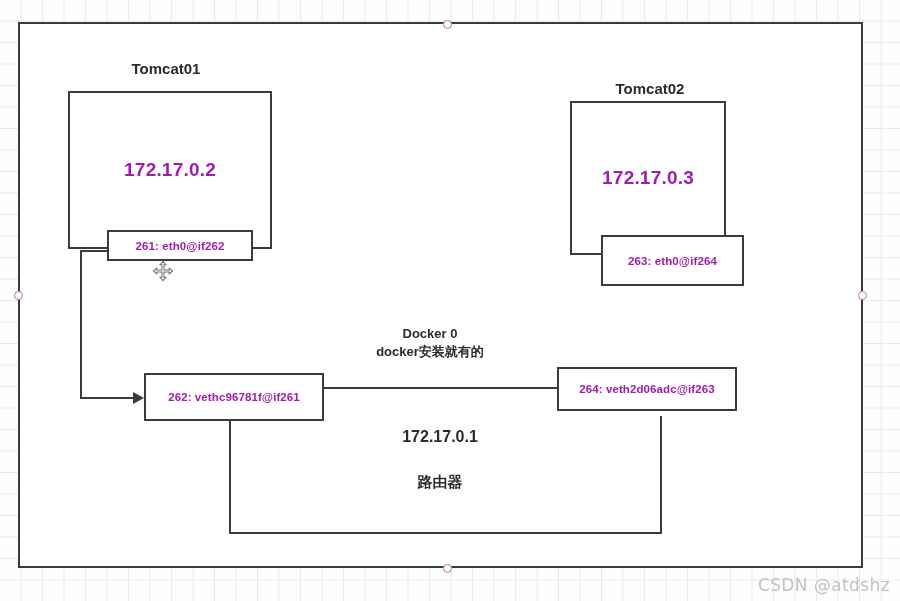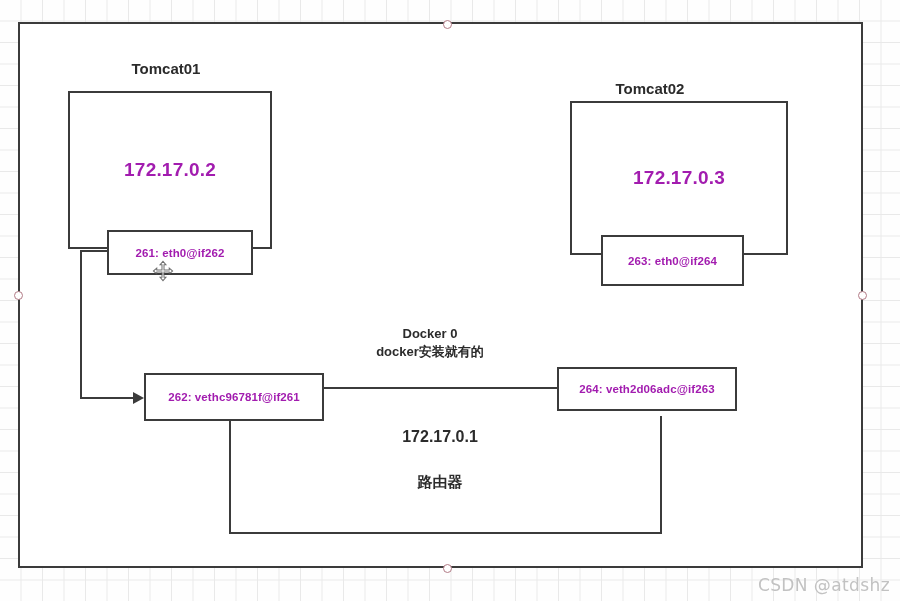--- a/index.html
+++ b/index.html
@@ -151,31 +151,31 @@
   <div class="handle bottom"></div>
   <div class="handle left"></div>
   <div class="handle right"></div>
 
   <div class="label title" style="left:86px; top:60px; width:160px;">Tomcat01</div>
 
   <div class="box container-box" style="left:68px; top:91px; width:204px; height:158px;">
     <span>172.17.0.2</span>
   </div>
 
-  <div class="box iface-box" style="left:107px; top:230px; width:146px; height:45px;">
+  <div class="box iface-box" style="left:107px; top:230px; width:146px; height:31px;">
     <span>261: eth0@if262</span>
   </div>
 
   <svg class="move-cursor" viewBox="0 0 24 24" style="left:152px; top:260px;">
     <path d="M12 1.5 L15.2 5.2 L13.1 5.2 L13.1 10.9 L18.8 10.9 L18.8 8.8 L22.5 12 L18.8 15.2 L18.8 13.1 L13.1 13.1 L13.1 18.8 L15.2 18.8 L12 22.5 L8.8 18.8 L10.9 18.8 L10.9 13.1 L5.2 13.1 L5.2 15.2 L1.5 12 L5.2 8.8 L5.2 10.9 L10.9 10.9 L10.9 5.2 L8.8 5.2 Z" fill="#ffffff" stroke="#555555" stroke-width="1.1"></path>
   </svg>
 
   <div class="label title" style="left:570px; top:71px; width:160px;margin-top:9px;">Tomcat02</div>
 
-  <div class="box container-box" style="left:570px; top:101px; width:218px; height:154px;align-items:center;">
+  <div class="box container-box" style="left:570px; top:101px; width:156px; height:154px;align-items:center;">
     <span>172.17.0.3</span>
   </div>
 
   <div class="box iface-box" style="left:601px; top:235px; width:143px; height:51px;">
     <span>263: eth0@if264</span>
   </div>
 
   <div class="label mid" style="left:335px; top:326px; width:190px;">Docker 0</div>
 
   <div class="label mid" style="left:335px; top:344px; width:190px;">docker安装就有的</div>

